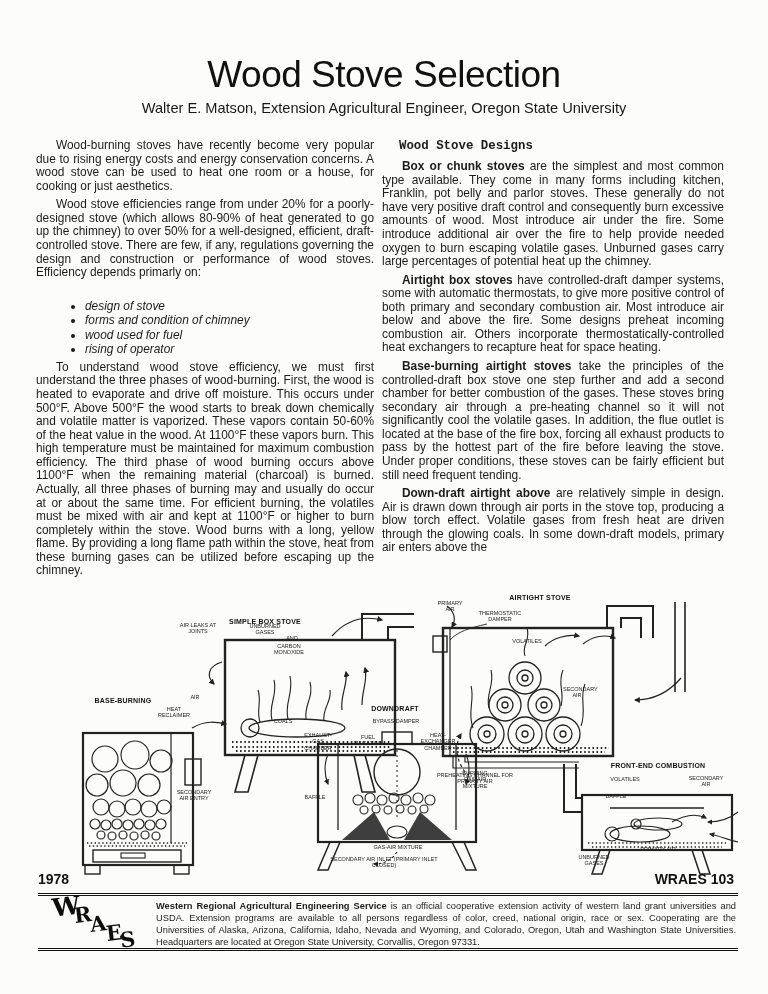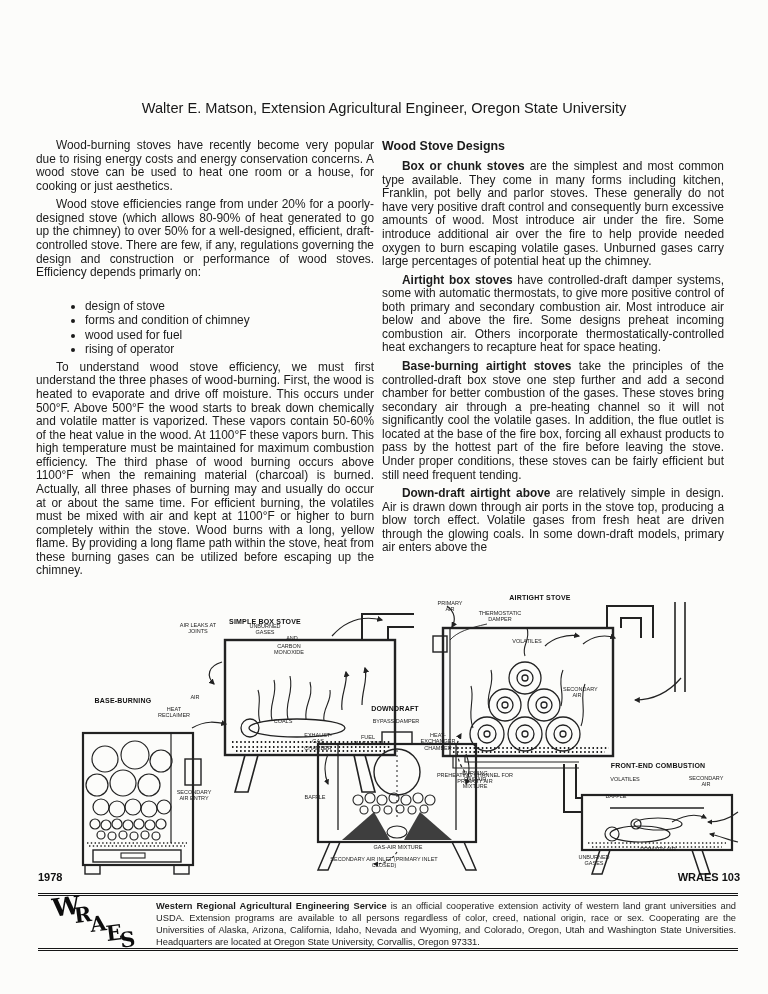--- a/index.html
+++ b/index.html
@@ -8,55 +8,56 @@
   .title{position:absolute;top:54px;left:0;width:768px;text-align:center;
          font-size:37px;font-weight:400;letter-spacing:-0.5px;color:#111;}
   .byline{position:absolute;top:100px;left:0;width:768px;text-align:center;
           font-size:14.6px;color:#171717;}
   .columns{position:absolute;left:36px;top:139px;width:701px;height:458px;
            display:flex;gap:8px;overflow:hidden;}
   .col{font-size:11.9px;line-height:1.14;text-align:justify;}
   .col.left{width:338px;}
   .col.right{width:342px;}
   .col p{margin:0 0 5px 0;text-indent:20px;}
-  .col h3{font-size:12.4px;margin:0 0 7px 0;text-indent:0;}
-  ul.bullets{list-style:disc;margin:20px 0 4px 0;padding-left:49px;}
+  .col h3{font-size:12.4px;margin:0 0 7px 17px;text-indent:0;font-family:Liberation Mono, monospace;}
+  ul.bullets{list-style:disc;margin:20px 0 4px 0;padding-left:49px;font-style:italic;}
   ul.bullets li{margin:1px 0;text-align:left;}
   b.lead{font-weight:bold;}
 
   
   .diagrams{position:absolute;left:0;top:592px;width:768px;height:301px;}
   .dg{position:absolute;}
   .dg svg{position:absolute;left:0;top:0;}
   .dlbl{position:absolute;font-size:5.5px;line-height:1.18;text-align:center;
         color:#1d1d1d;letter-spacing:0;}
   .dtitle{font-size:7px;font-weight:bold;color:#111;letter-spacing:.2px;}
 
-  .publine{position:absolute;left:38px;right:28px;top:871px;display:flex;
-           justify-content:space-between;font-size:11px;font-weight:bold;color:#111;}
+  .publine{position:absolute;left:38px;right:34px;top:871px;display:flex;
+           justify-content:space-between;font-size:14px;font-weight:bold;color:#111;}
   .footer{position:absolute;left:38px;right:30px;top:893px;height:52px;
           border-top:3px double #151515;border-bottom:3px double #151515;
           display:flex;align-items:stretch;}
   .logo{position:relative;width:112px;flex:0 0 112px;}
   .logo span{position:absolute;font-family:"DejaVu Serif",serif;font-weight:bold;
              font-size:21px;color:#0d0d0d;transform:rotate(-7deg);}
   .logo .l0{left:14px;top:-4px;font-size:25px;}
   .logo .l1{left:36px;top:6px;}
   .logo .l2{left:52px;top:15px;}
   .logo .l3{left:68px;top:24px;}
   .logo .l4{left:82px;top:31px;}
   .ftext{flex:1;padding:4px 2px 2px 6px;font-size:9.3px;line-height:1.3;
          text-align:justify;color:#1d1d1d;}
   .ftext b{font-weight:bold;}
 </style>
 </head>
 <body>
 
 <div class="page">
 
+  <div class="title">Wood Stove Selection</div>
   <div class="byline">Walter E. Matson, Extension Agricultural Engineer, Oregon State University</div>
 
   <div class="columns">
     <div class="col left">
       <p class="jp">Wood-burning stoves have recently become very popular due to rising energy costs and energy conservation concerns. A wood stove can be used to heat one room or a house, for cooking or just aesthetics.</p>
       <p class="jp">Wood stove efficiencies range from under 20% for a poorly-designed stove (which allows 80-90% of heat generated to go up the chimney) to over 50% for a well-designed, efficient, draft-controlled stove. There are few, if any, regulations governing the design and construction or performance of wood stoves. Efficiency depends primarly on:</p>
       <ul class="bullets">
         <li>design of stove</li>
         <li>forms and condition of chimney</li>
         <li>wood used for fuel</li>

